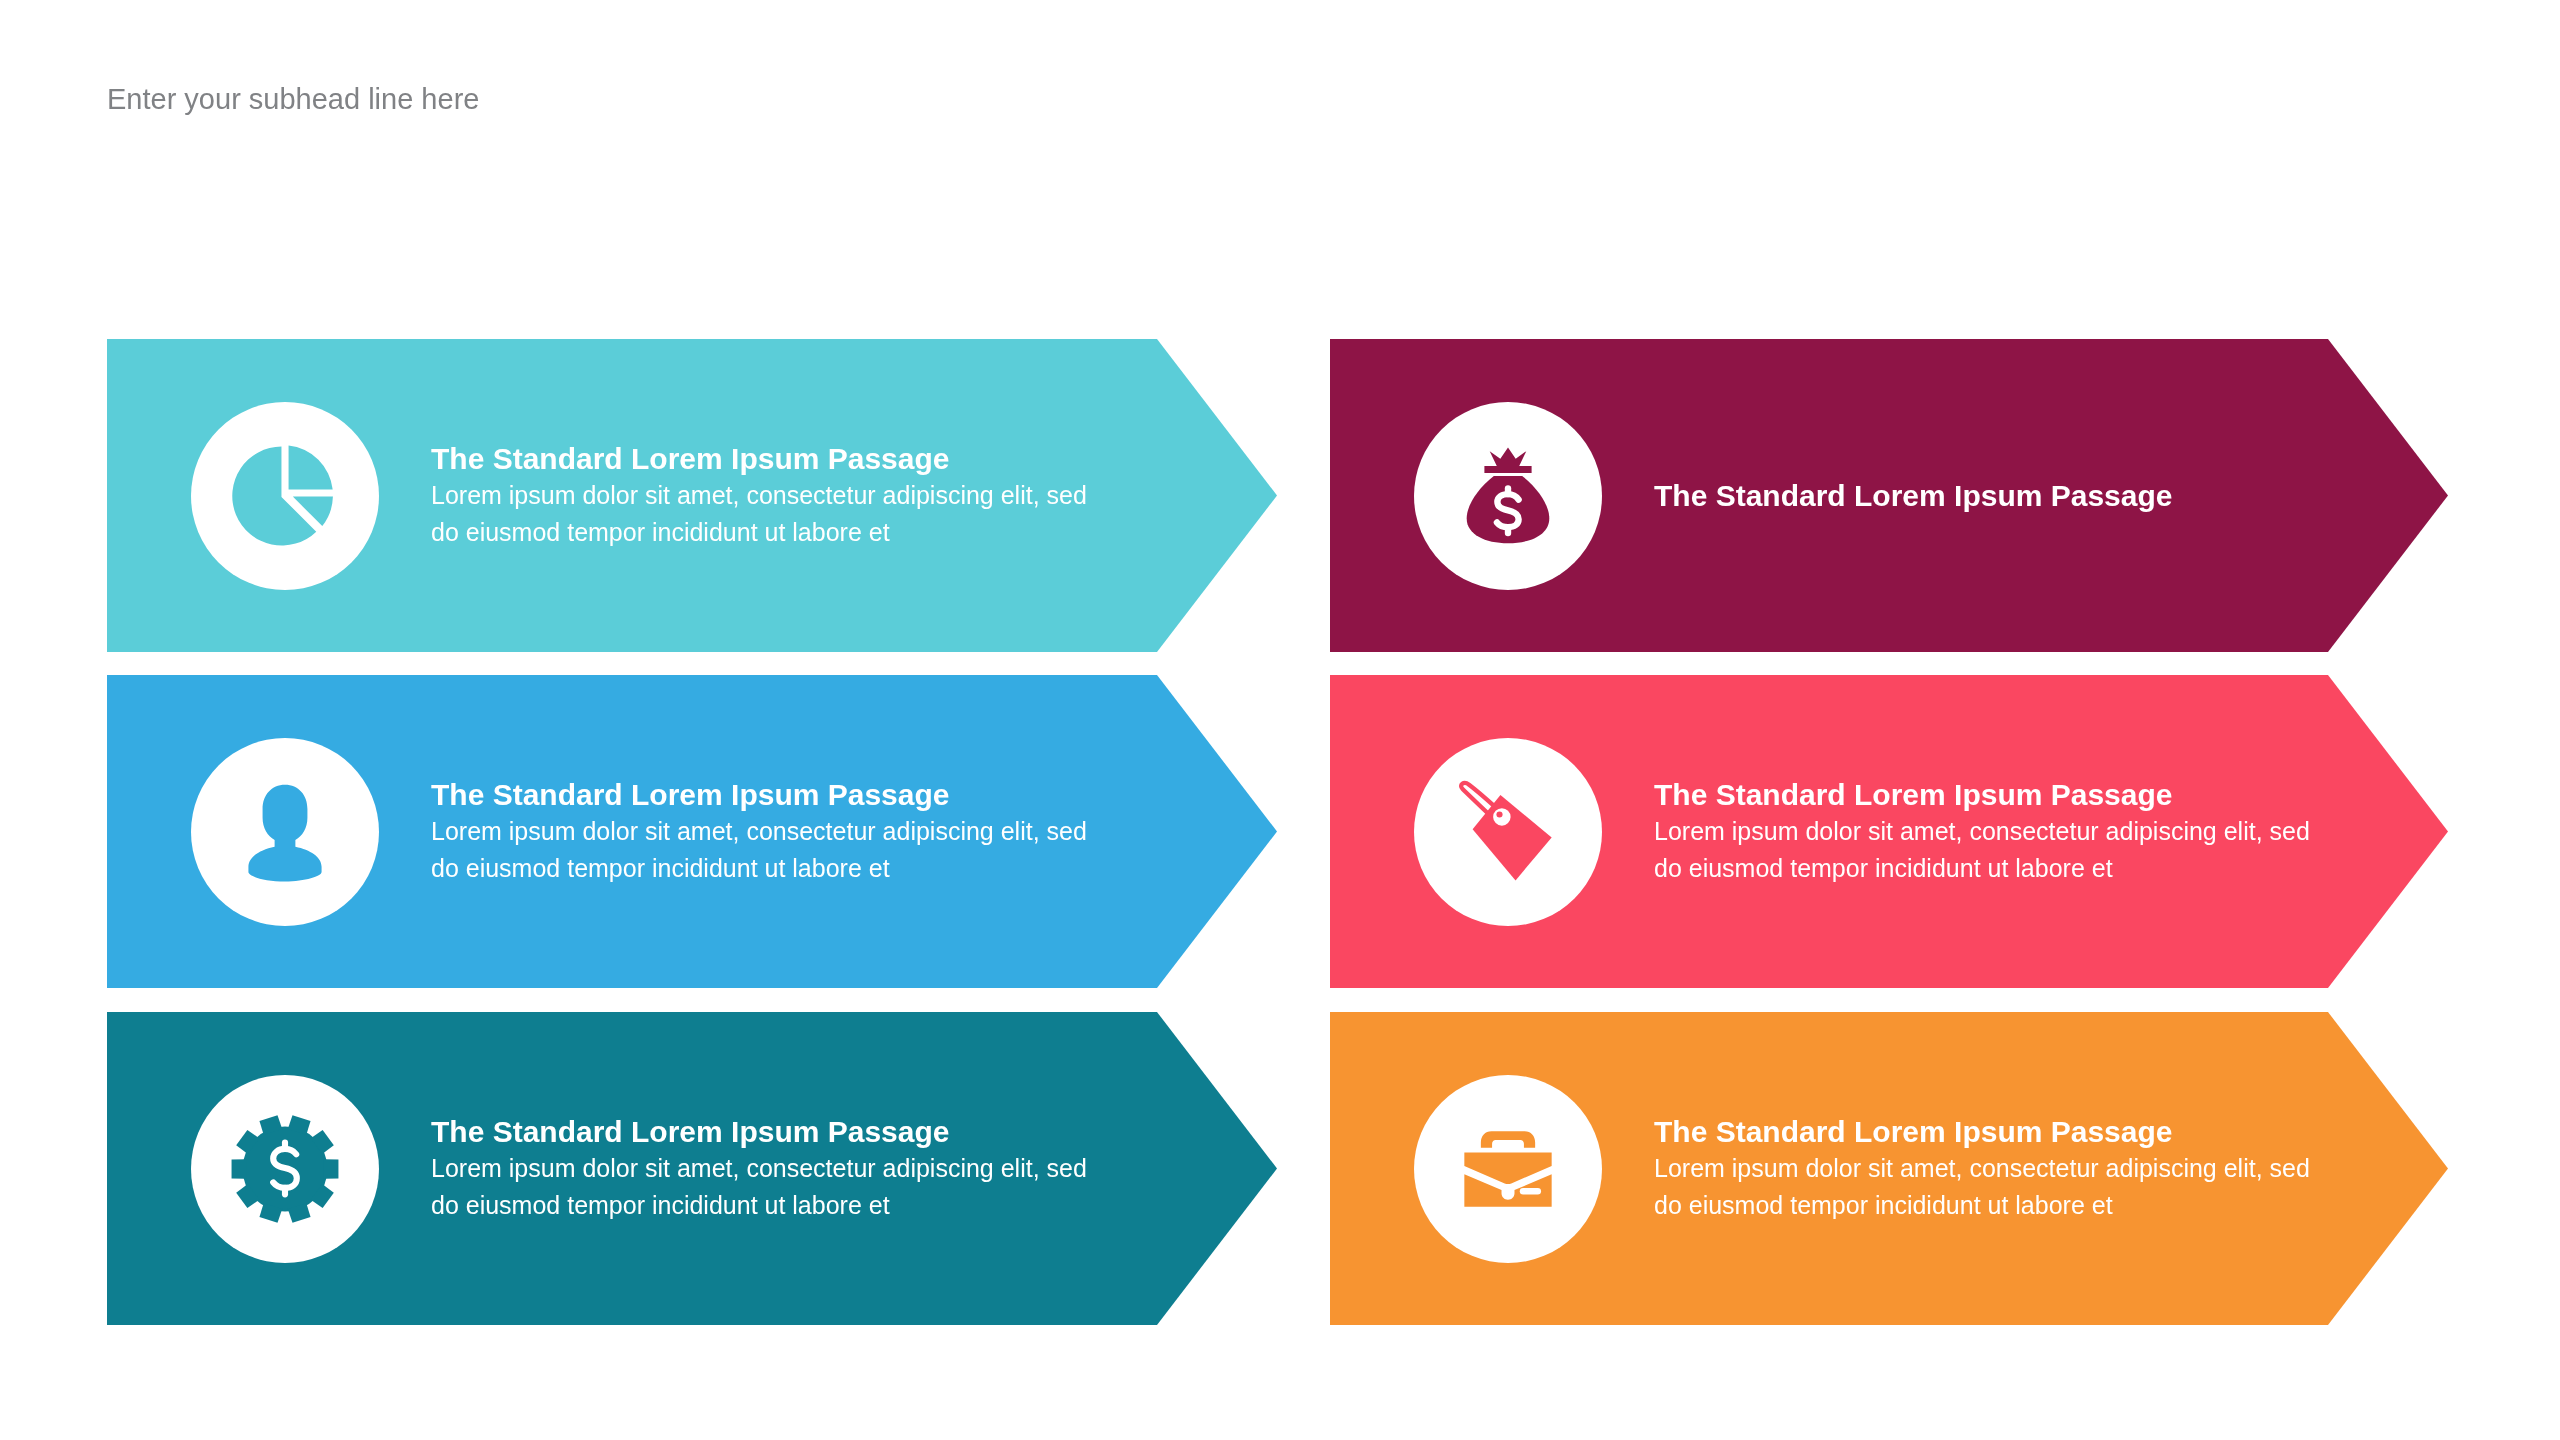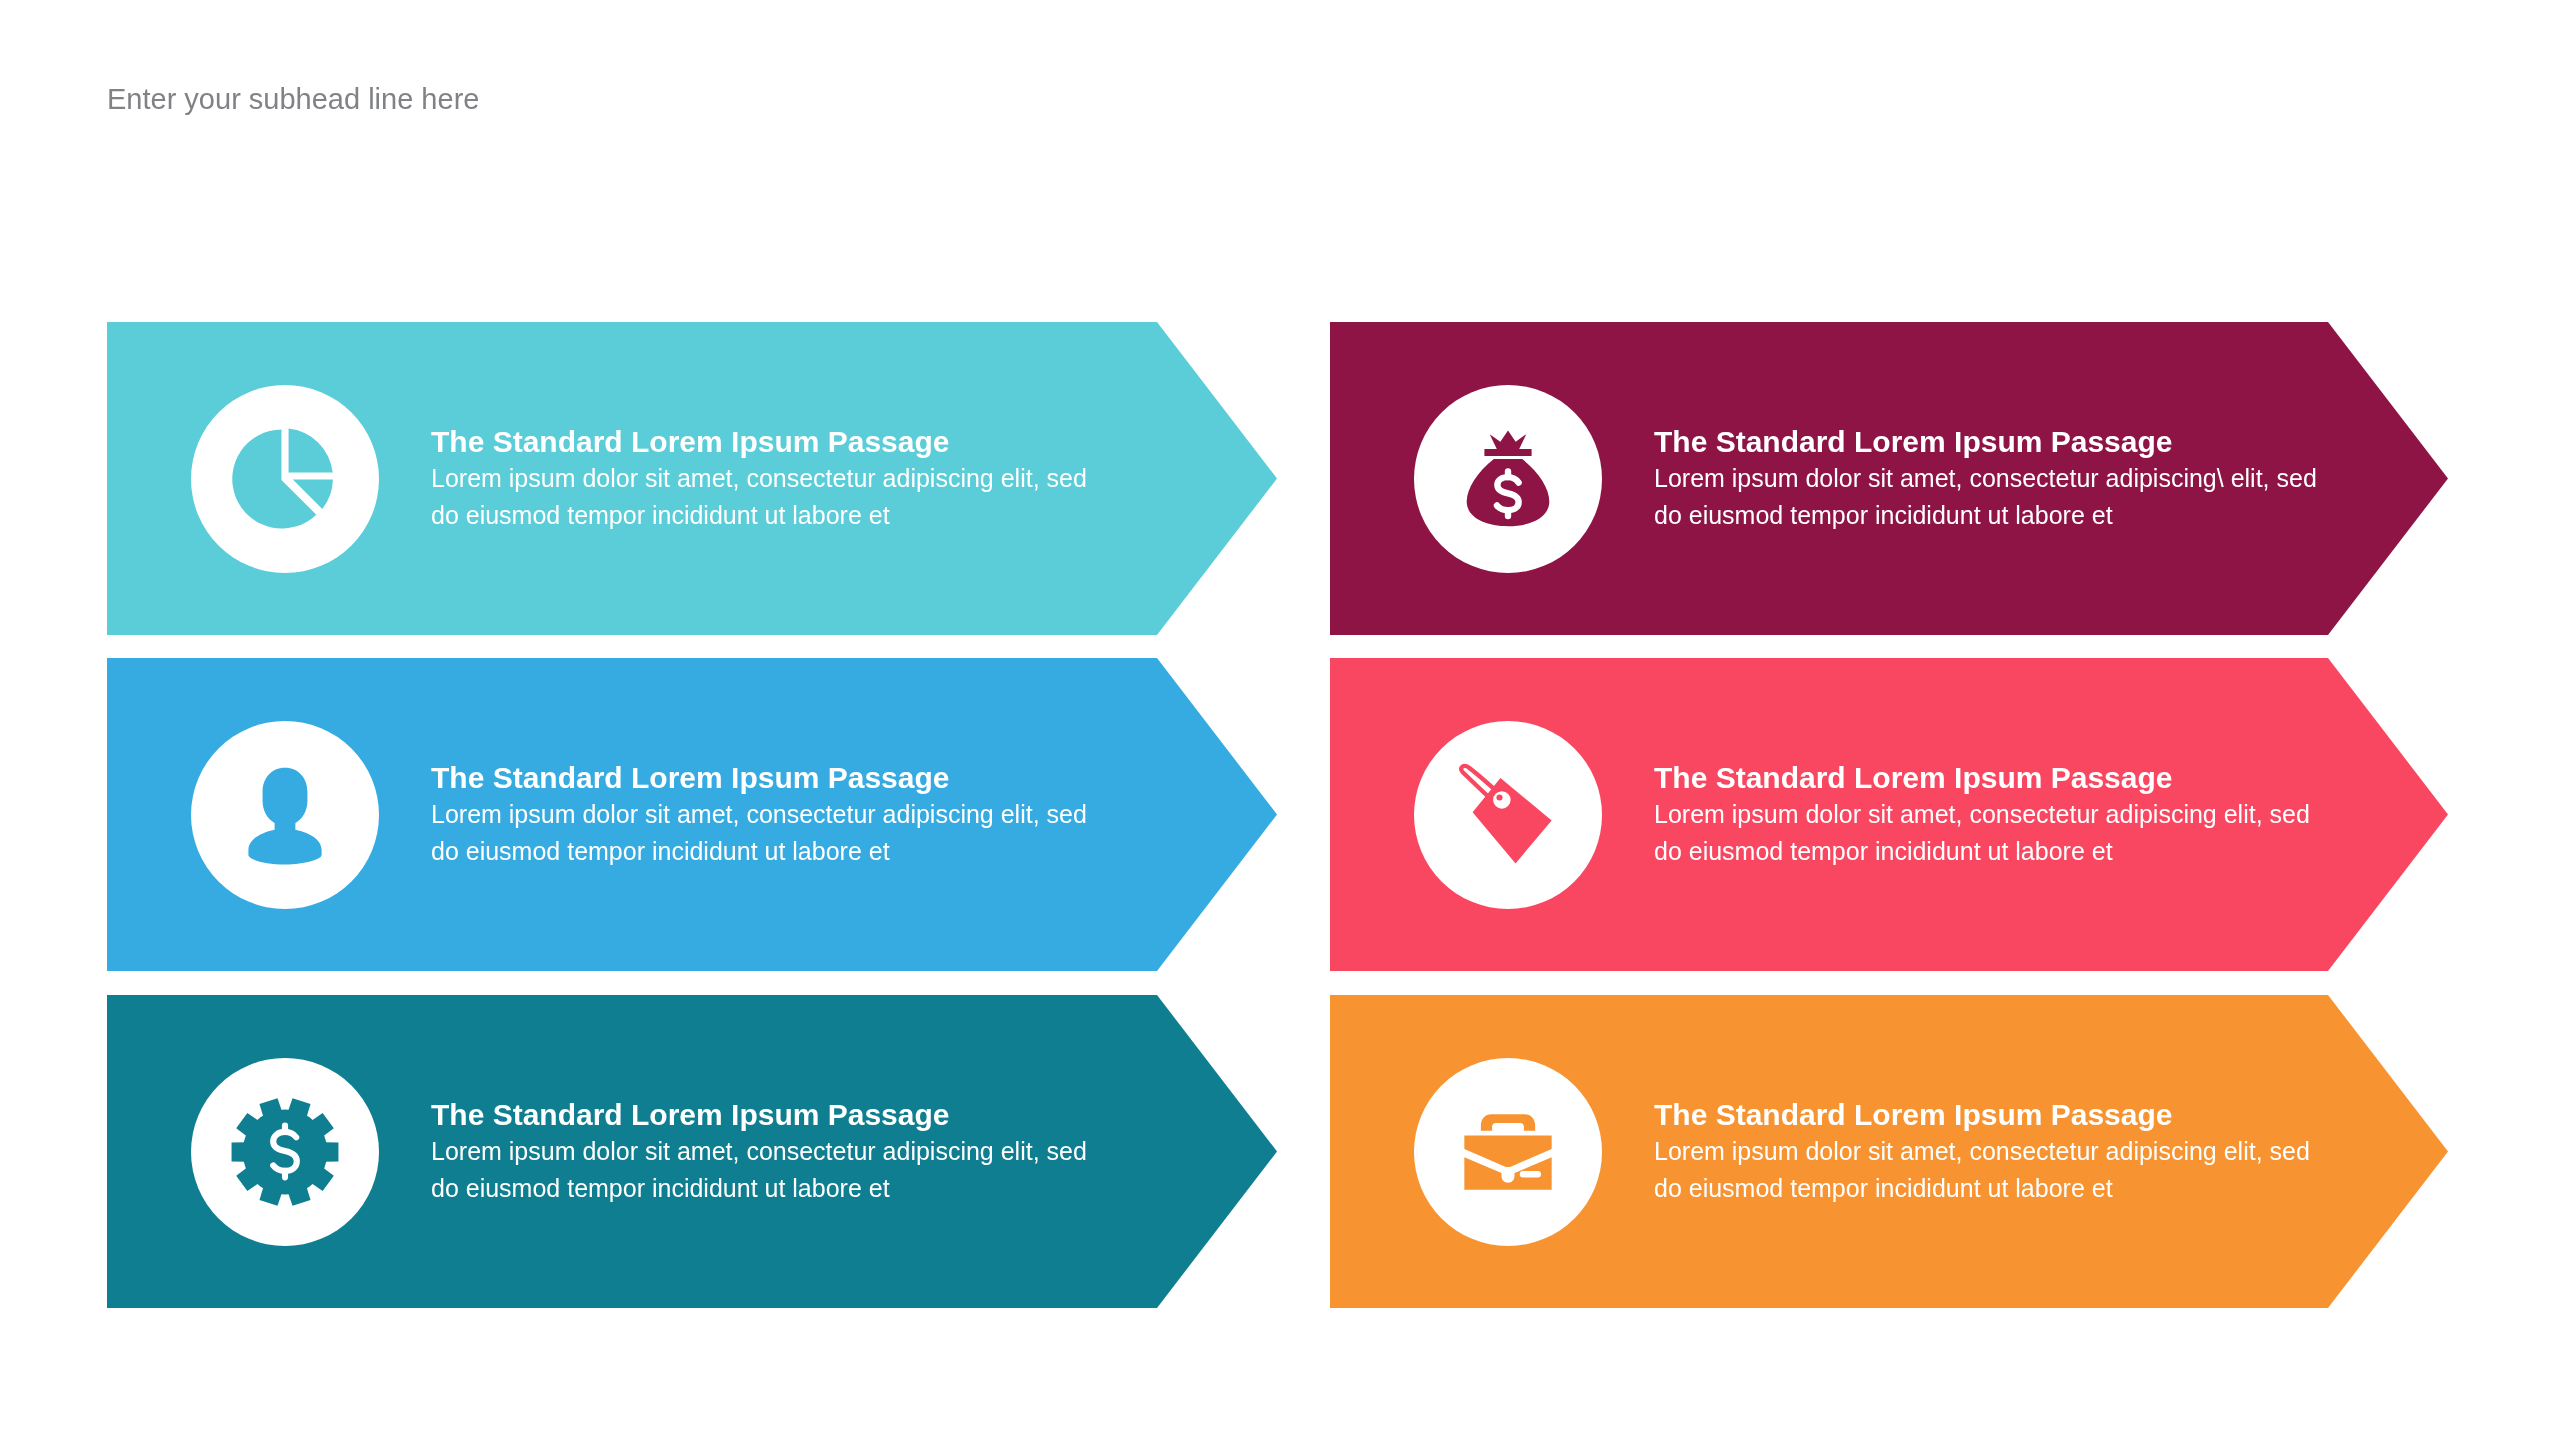--- a/index.html
+++ b/index.html
@@ -30,21 +30,21 @@
     margin-top:22px;
     font-size:29px;
     font-weight:normal;
     color:#808285;
     line-height:1.2;
     white-space:nowrap;
     text-align:right;
   }
 
   
-  #cards { position:absolute; left:0; top:0; width:2560px; height:1063px; }
+  #cards { position:absolute; left:0; top:17px; width:2560px; height:1063px; }
 
   .card {
     position:absolute;
     height:313px;
     display:flex;
     align-items:center;
     clip-path: polygon(0 0, calc(100% - 120px) 0, 100% 50%, calc(100% - 120px) 100%, 0 100%);
   }
   .card.col-left  { left:107px;  width:1170px; }
   .card.col-right { left:1330px; width:1118px; }
@@ -155,21 +155,20 @@
         <path fill="#8E1446" d="M38 33 C24 44 15 58 15 69 C15 82.5 30.5 90 50 90 C69.5 90 85 82.5 85 69 C85 58 76 44 62 33 Z"></path>
         <g fill="none" stroke="#ffffff" stroke-width="5.4" stroke-linecap="round" stroke-linejoin="round">
           <path d="M59 53 C56.6 49.6 53.4 48.4 50 48.4 C44.6 48.4 41 51 41 55 C41 59 44.6 61 50 62.2 C55.4 63.4 59 65.4 59 69.6 C59 73.8 55.4 76.4 50 76.4 C46.2 76.4 42.8 75.2 40.6 72.4"></path>
           <path d="M50 43.5 L50 48.4"></path>
           <path d="M50 76.4 L50 81.4"></path>
         </g>
       </svg>
         </div>
         <div class="card-text">
           <div class="card-heading">The Standard Lorem Ipsum Passage</div>
-          <div class="card-body">Lorem ipsum dolor sit amet, consectetur adipiscing\ elit, sed do eiusmod tempor incididunt ut labore et</div>
         </div>
       </div>
       <div class="card col-right row-2" style="background: rgb(250, 71, 97);">
         <div class="icon-disc">
           <svg viewBox="0 0 100 100" aria-hidden="true">
         <path fill="none" stroke="#FA4761" stroke-width="3.6" d="M36.5 37.5 C26 27.5 15.5 17.5 11.5 13.5 C8 10 12.5 6.5 17 10 C22 13.8 33 23.2 44 33.2"></path>
         <path fill="#FA4761" d="M43.6 18.6 L87 54.6 L56.4 91 L20 47.6 Z"></path>
         <circle cx="44.8" cy="37.2" r="7.4" fill="#ffffff"></circle>
         <circle cx="42.8" cy="35.2" r="2.6" fill="#FA4761"></circle>
       </svg>

